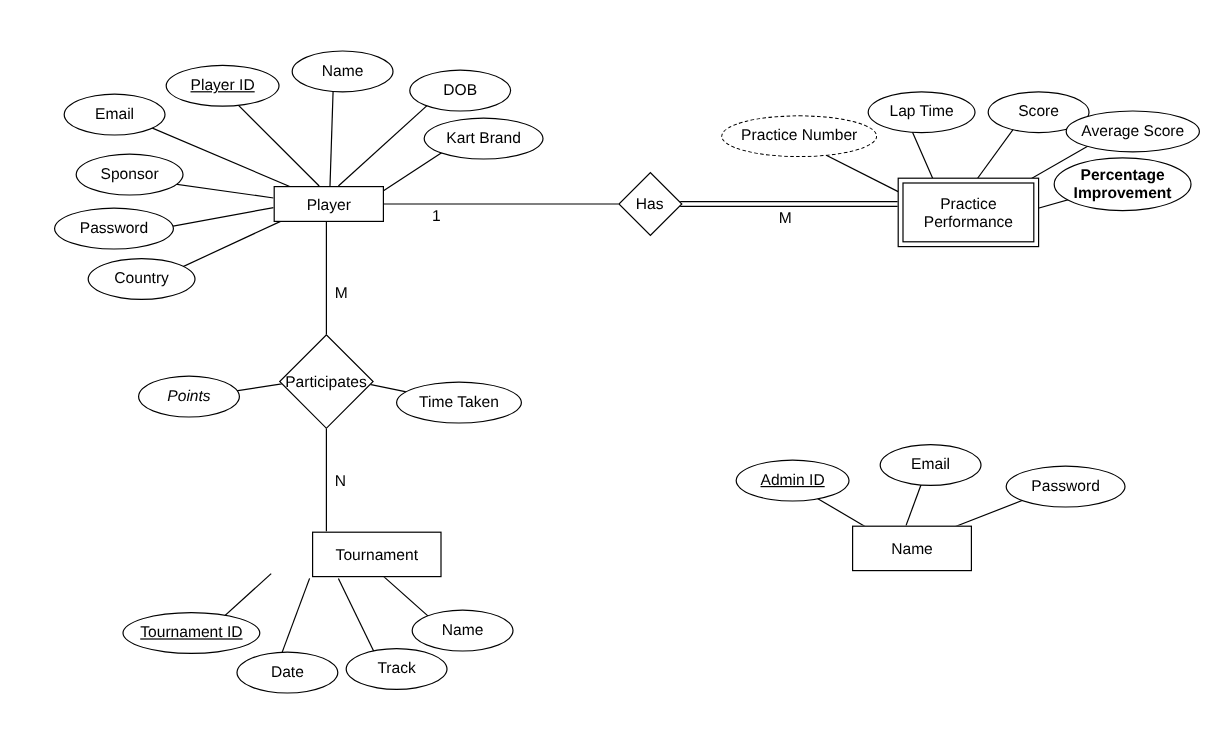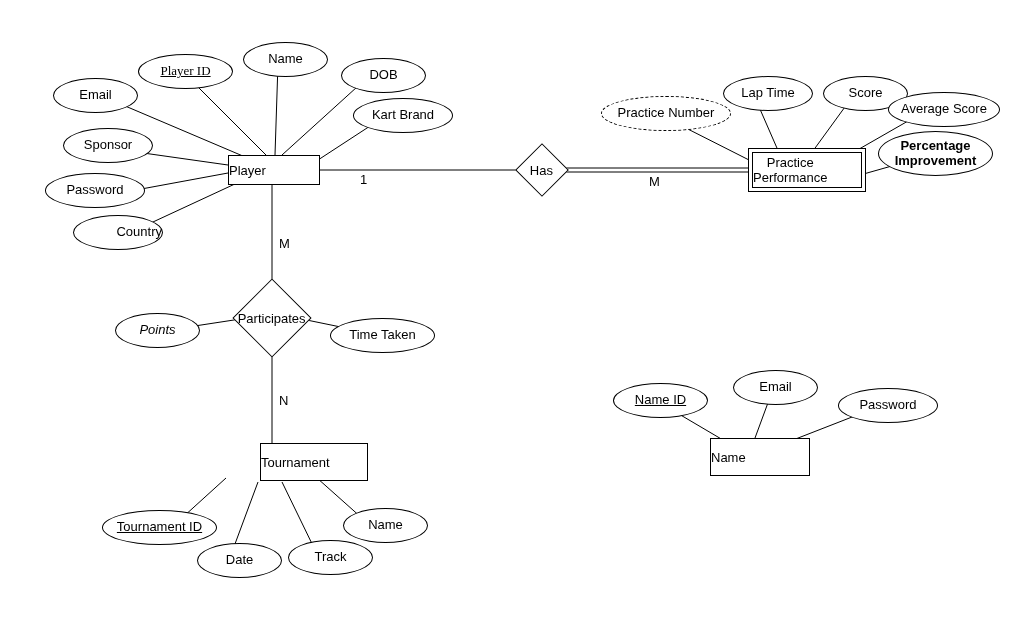--- a/index.html
+++ b/index.html
@@ -24,21 +24,21 @@
     background: #fff;
     box-sizing: border-box;
     line-height: 1.1;
   }
   .ellipse.dashed { border-style: dashed; }
   .rect {
     position: absolute;
     border: 1px solid #000;
     display: flex;
     align-items: center;
-    justify-content: flex-start;
+    justify-content: center;
     text-align: center;
     background: #fff;
     box-sizing: border-box;
   }
   .rect.double { border: 1px solid #000; box-shadow: 0 0 0 3px #fff, 0 0 0 4px #000; }
   .diamond {
     position: absolute;
     display: flex;
     align-items: center;
     justify-content: center;
@@ -103,49 +103,49 @@
   <line x1="755" y1="438" x2="769" y2="400"></line>
   <line x1="793" y1="440" x2="870" y2="410"></line>
 </svg>
 
 <div class="rect" style="left:228px; top:155px; width:92px; height:30px;">
     <span>Player</span>
   </div>
 <div class="ellipse" style="left:53px; top:78px; width:85px; height:35px;">
     <span>Email</span>
   </div>
-<div class="ellipse" style="left:138px; top:54px; width:95px; height:35px;font-family:Liberation Serif, serif;">
+<div class="ellipse" style="left:138px; top:54px; width:95px; height:35px;">
     <span class="underline">Player ID</span>
   </div>
 <div class="ellipse" style="left:243px; top:42px; width:85px; height:35px;">
     <span>Name</span>
   </div>
 <div class="ellipse" style="left:341px; top:58px; width:85px; height:35px;">
     <span>DOB</span>
   </div>
 <div class="ellipse" style="left:353px; top:98px; width:100px; height:35px;">
     <span>Kart Brand</span>
   </div>
 <div class="ellipse" style="left:63px; top:128px; width:90px; height:35px;">
     <span>Sponsor</span>
   </div>
 <div class="ellipse" style="left:45px; top:173px; width:100px; height:35px;">
     <span>Password</span>
   </div>
-<div class="ellipse" style="left:73px; top:215px; width:90px; height:35px;justify-content:flex-end;">
+<div class="ellipse" style="left:73px; top:215px; width:90px; height:35px;">
     <span>Country</span>
   </div>
 
 <div class="diamond" style="left:523px; top:151px; width:38px; height:38px;">
     <span>Has</span>
   </div>
 <div class="card-label" style="left:360px; top:172px;">1</div>
 <div class="card-label" style="left:649px; top:174px;">M</div>
 
-<div class="rect double" style="left:752px; top:152px; width:110px; height:36px; white-space:pre-line;"><span>Practice
+<div class="rect double" style="left:752px; top:152px; width:110px; height:50px; white-space:pre-line;"><span>Practice
 Performance</span></div>
 <div class="ellipse dashed" style="left:601px; top:96px; width:130px; height:35px;">
     <span>Practice Number</span>
   </div>
 <div class="ellipse" style="left:723px; top:76px; width:90px; height:35px;">
     <span>Lap Time</span>
   </div>
 <div class="ellipse" style="left:823px; top:76px; width:85px; height:35px;text-align:center;">
     <span>Score</span>
   </div>
@@ -180,20 +180,20 @@
     <span>Track</span>
   </div>
 <div class="ellipse" style="left:343px; top:508px; width:85px; height:35px;">
     <span>Name</span>
   </div>
 
 <div class="rect" style="left:710px; top:438px; width:100px; height:38px;">
     <span>Name</span>
   </div>
 <div class="ellipse" style="left:613px; top:383px; width:95px; height:35px;">
-    <span class="underline">Name ID</span>
+    <span class="underline">Admin ID</span>
   </div>
 <div class="ellipse" style="left:733px; top:370px; width:85px; height:35px;">
     <span>Email</span>
   </div>
 <div class="ellipse" style="left:838px; top:388px; width:100px; height:35px;">
     <span>Password</span>
   </div>
 
 </body></html>

